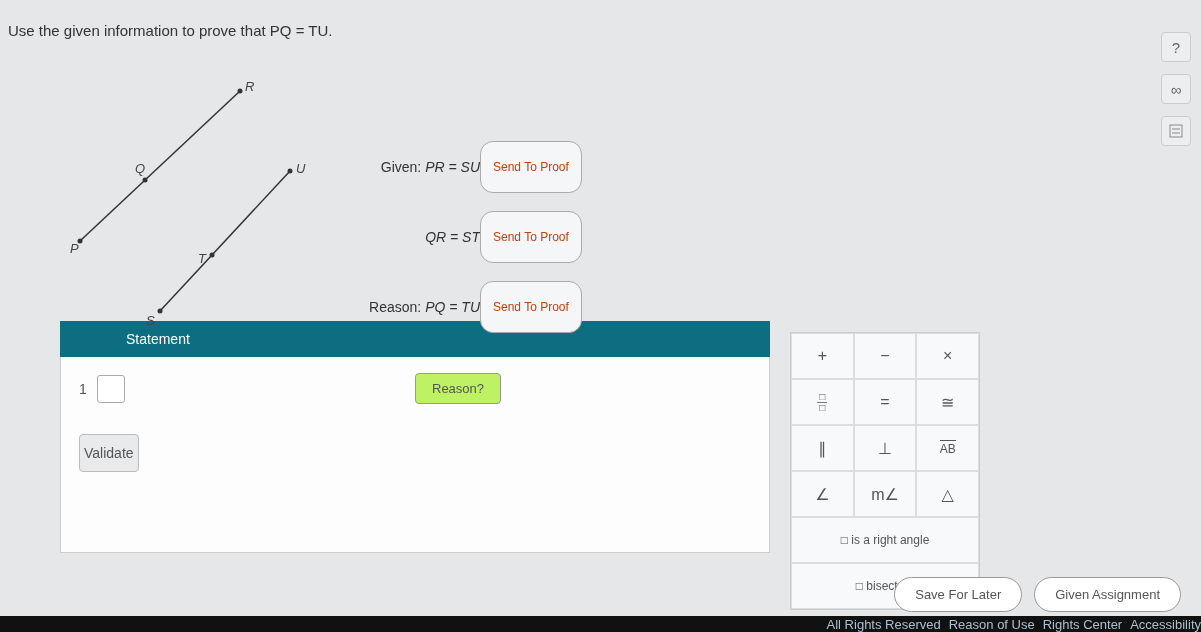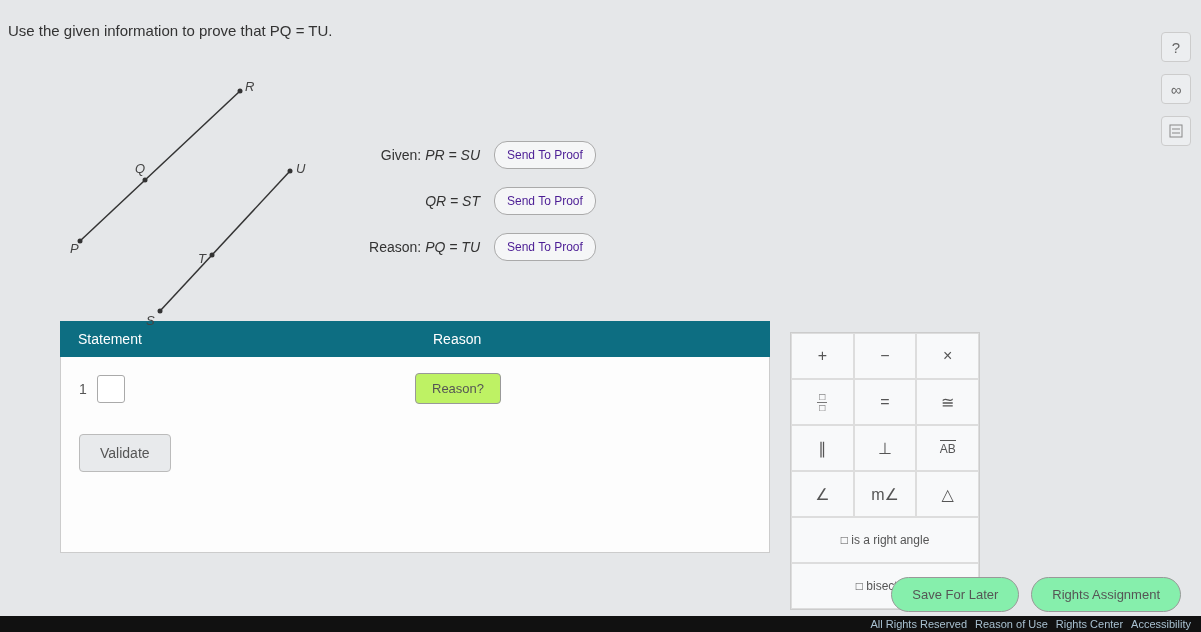--- a/index.html
+++ b/index.html
@@ -9,54 +9,54 @@
     
     .diagram-area { position: relative; height: 260px; margin: 0 20px; }
     
     .line-seg { position: absolute; }
     .line-pr { left: 50px; top: 20px; width: 180px; height: 170px; }
     .line-su { left: 130px; top: 100px; width: 150px; height: 160px; }
     
     .pt-label { position: absolute; font-style: italic; font-size: 13px; color: #444; }
     
     .givens { position: absolute; left: 330px; top: 80px; }
-    .given-row { display: flex; align-items: center; margin-bottom: 18px; gap: 14px; }
+    .given-row { display: flex; align-items: center; margin-bottom: 18px; }
     .given-label { font-size: 14px; color: #333; min-width: 130px; text-align: right; }
     .given-label .math { font-style: italic; }
-    .send-btn { background: #f5f6f7; border: 1px solid #aaa; border-radius: 13px; padding: 6px 12px; font-size: 12px; color: #4c1d95; cursor: pointer; }
+    .send-btn { background: #f5f6f7; border: 1px solid #aaa; border-radius: 13px; padding: 18px 12px; font-size: 12px; color: #c2410c; cursor: pointer; }
     
     .proof-table-wrap { margin: 0 50px 0 60px; width: 710px; }
-    .proof-header { display: flex; background: #0d6e82; color: #fff; font-size: 14px; }
+    .proof-header { display: flex; background: #0d6e82; color: #fff; font-size: 14px; padding-left: 48px; }
     .proof-header .stmt-col { width: 50%; padding: 10px 18px; }
     .proof-header .reason-col { width: 50%; padding: 10px 18px; }
     .proof-body { background: #fdfdfd; border: 1px solid #ccc; border-top: none; }
     .proof-row { display: flex; padding: 16px 18px; align-items: center; }
     .proof-row .stmt-col { width: 50%; display: flex; align-items: center; gap: 10px; }
     .proof-row .reason-col { width: 50%; }
     .row-num { font-size: 14px; color: #555; }
     .stmt-input { width: 28px; height: 28px; border: 1px solid #aaa; border-radius: 3px; background: #fff; }
     .reason-btn { background: #bef264; border: 1px solid #999; border-radius: 4px; padding: 7px 16px; font-size: 13px; color: #555; cursor: pointer; }
     
-    .validate-btn { margin: 14px 0 0 18px; background: #e8eaec; border: 1px solid #bbb; border-radius: 4px; padding: 10px 20px; font-size: 14px; color: #555; cursor: pointer; display: inline-block; }
+    .validate-btn { margin: 14px 0 0 18px; background: #e8eaec; border: 1px solid #bbb; border-radius: 4px; padding: 10px 4px; font-size: 14px; color: #555; cursor: pointer; display: inline-block; }
     
     .symbol-palette { position: absolute; left: 790px; top: 332px; width: 190px; background: #f3f4f5; border: 1px solid #ccc; }
     .sym-row { display: flex; }
     .sym-cell { flex: 1; height: 46px; display: flex; align-items: center; justify-content: center; font-size: 16px; color: #555; border: 1px solid #ddd; cursor: pointer; background: #f8f9fa; }
     .sym-wide { flex: 3; font-size: 12px; text-align: center; }
     .sym-cell .frac { display: inline-flex; flex-direction: column; align-items: center; font-size: 10px; line-height: 1; }
     .sym-cell .frac .top { border-bottom: 1px solid #777; padding: 0 2px; }
     .sym-cell .overline { border-top: 1.5px solid #555; padding-top: 1px; font-size: 12px; }
     
     .side-tools { position: absolute; right: 10px; top: 32px; display: flex; flex-direction: column; gap: 12px; }
     .tool-btn { width: 30px; height: 30px; background: #eceef0; border: 1px solid #ccc; border-radius: 4px; display: flex; align-items: center; justify-content: center; font-size: 15px; color: #666; cursor: pointer; }
     
     .bottom-bar { position: absolute; bottom: 20px; right: 20px; display: flex; gap: 12px; }
-    .action-btn { background: #86efac; border: 1px solid #999; border-radius: 18px; padding: 9px 20px; font-size: 13px; color: #555; cursor: pointer; }
+    .action-btn { background: #ffffff; border: 1px solid #999; border-radius: 18px; padding: 9px 20px; font-size: 13px; color: #555; cursor: pointer; }
     
-    .footer-bar { position: absolute; bottom: 0; left: 0; right: 0; height: 16px; background: #111; color: #d0d0d0; font-size: 11px; display: flex; justify-content: flex-end; align-items: center; padding-right: 10px; gap: 8px; }
+    .footer-bar { position: absolute; bottom: 0; left: 0; right: 0; height: 16px; background: #111; color: #d0d0d0; font-size: 13px; display: flex; justify-content: flex-end; align-items: center; gap: 8px; }
     .footer-bar span { color: #a8c0d0; }
   </style>
 </head>
 <body>
 
 <div class="question-text">
   <span>Use the given information to prove that PQ = TU.</span>
 </div>
 
 <div class="diagram-area">
@@ -93,21 +93,20 @@
     <div class="given-row">
       <div class="given-label"><span>Reason:</span> <span class="math">PQ = TU</span></div>
       <button class="send-btn">Send To Proof</button>
     </div>
   </div>
 </div>
 
 <div class="proof-table-wrap">
   <div class="proof-header">
     <div class="stmt-col">Statement</div>
-    <div class="reason-col">Reason</div>
   </div>
   <div class="proof-body">
     <div class="proof-row">
       <div class="stmt-col">
         <span class="row-num">1</span>
         <div class="stmt-input"></div>
       </div>
       <div class="reason-col">
         <button class="reason-btn">Reason?</button>
       </div>
@@ -160,21 +159,21 @@
     <svg width="16" height="16">
         <rect x="2" y="2" width="12" height="12" fill="none" stroke="#888" stroke-width="1"></rect>
         <line x1="4" y1="6" x2="12" y2="6" stroke="#888"></line>
         <line x1="4" y1="10" x2="12" y2="10" stroke="#888"></line>
       </svg>
   </div>
 </div>
 
 <div class="bottom-bar">
   <button class="action-btn">Save For Later</button>
-  <button class="action-btn">Rights Assignment</button>
+  <button class="action-btn">Given Assignment</button>
 </div>
 
 <div class="footer-bar">
   <span>All Rights Reserved</span>
   <span>Reason of Use</span>
   <span>Rights Center</span>
   <span>Accessibility</span>
 </div>
 
 </body></html>

